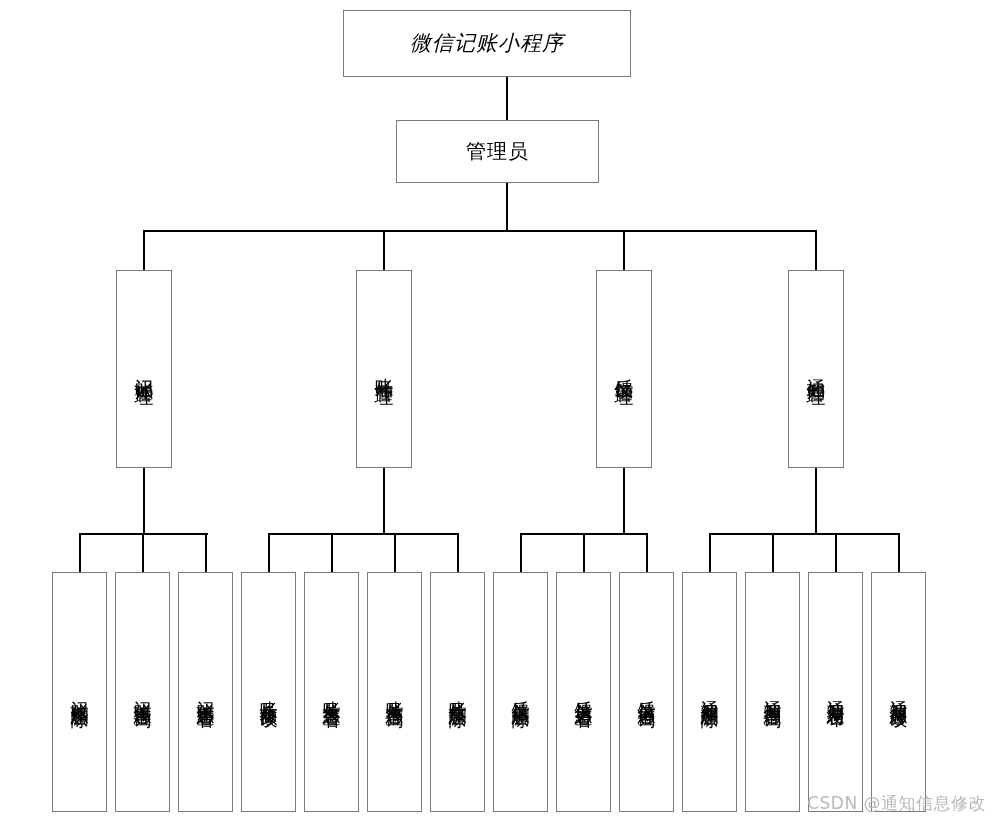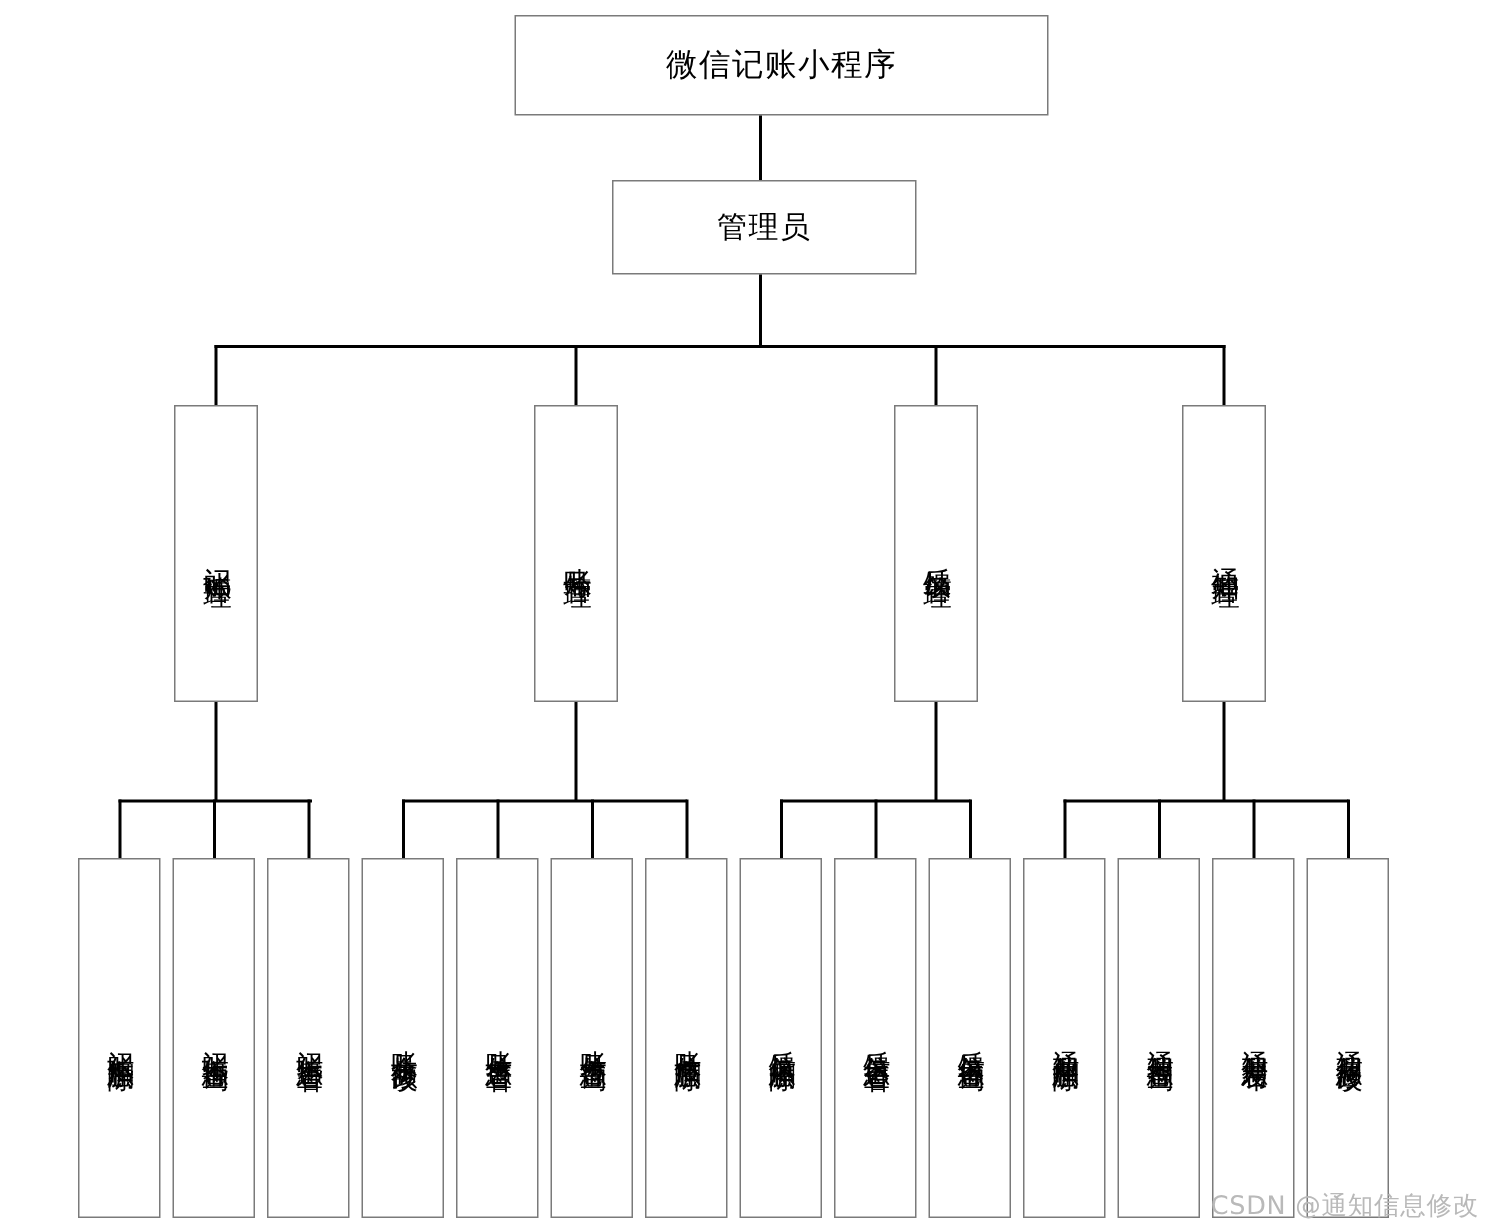--- a/index.html
+++ b/index.html
@@ -35,30 +35,31 @@
   .node .label {
     display: block;
     text-align: center;
     line-height: 1.06;
     letter-spacing: 0.5px;
   }
   
   .node.root {
     left: 343px;
     top: 10px;
-    width: 356px;
+    width: 288px;
     height: 67px;
+    font-style: italic;
   }
   .node.root .label {
     font-size: 21px;
     letter-spacing: 1px;
   }
   
   .node.level1 {
-    left: 408px;
+    left: 396px;
     top: 120px;
     width: 203px;
     height: 63px;
   }
   .node.level1 .label {
     font-size: 20px;
     letter-spacing: 1px;
   }
   
   .node.level2 {

